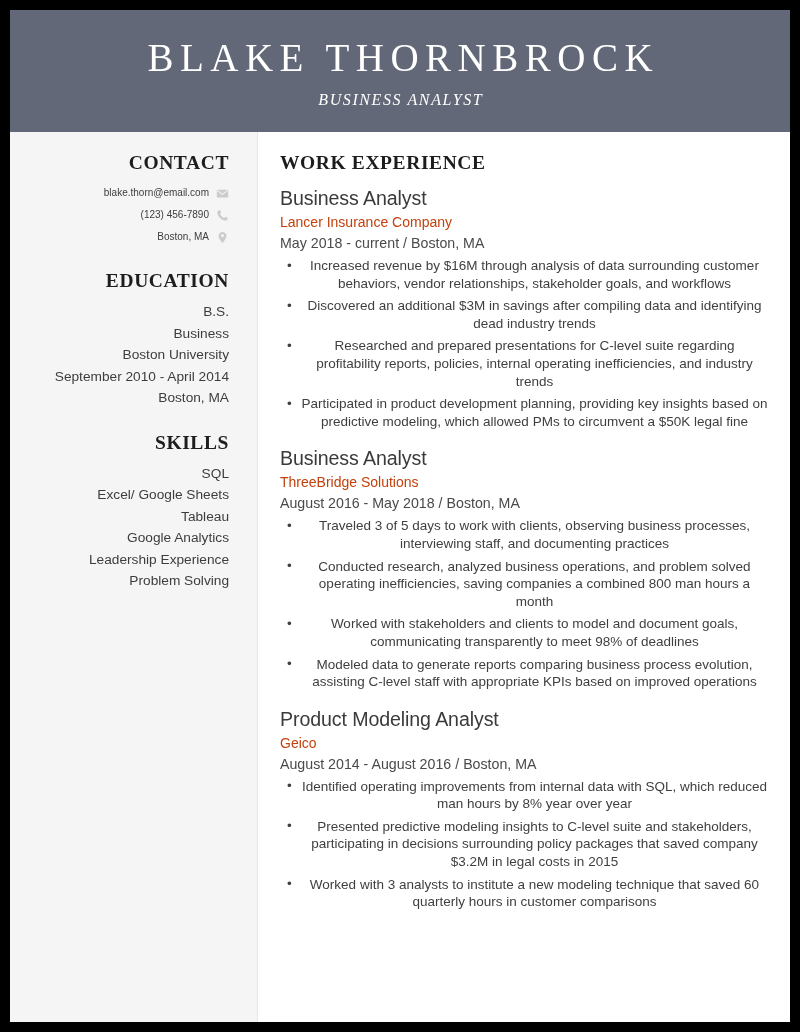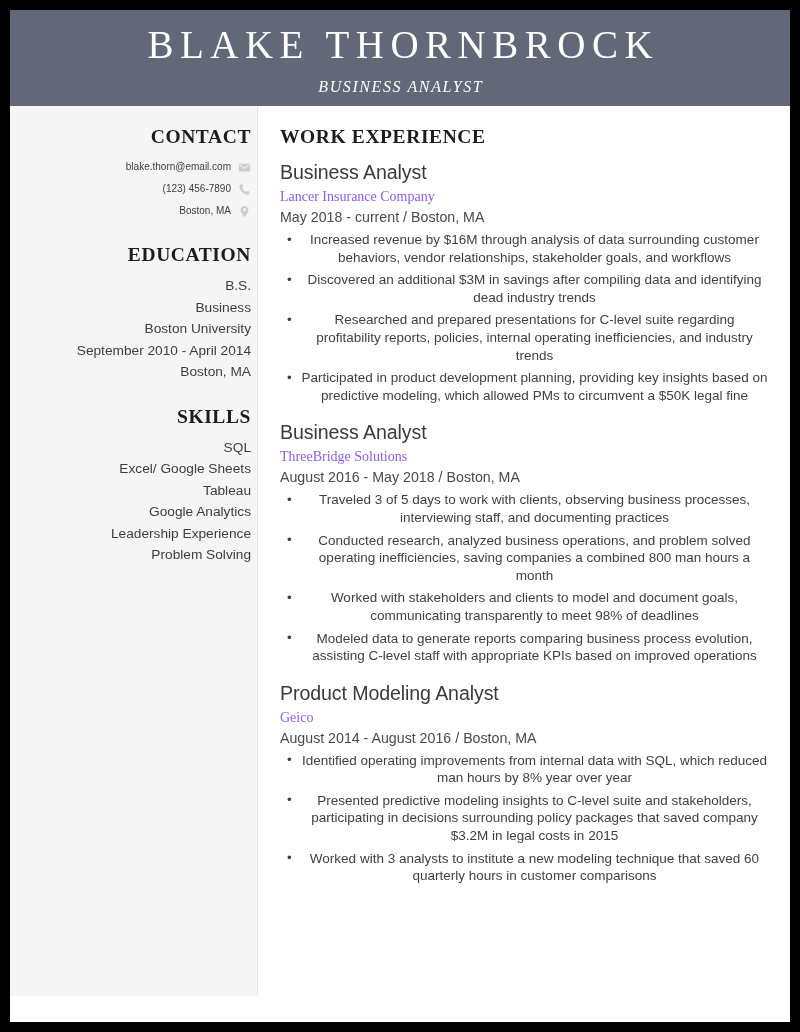--- a/index.html
+++ b/index.html
@@ -16,21 +16,21 @@
     left: 10px;
     top: 10px;
     width: 780px;
     height: 1012px;
     background: #ffffff;
     overflow: hidden;
   }
 
   
   .header {
-    height: 96px;
+    height: 122px;
     background: #636878;
     display: flex;
     flex-direction: column;
     align-items: center;
     justify-content: center;
     padding-top: 4px;
   }
   .header-name {
     font-family: "Liberation Serif", serif;
     color: #ffffff;
@@ -54,21 +54,21 @@
   .body {
     display: flex;
     align-items: stretch;
     height: 890px;
   }
 
   .sidebar {
     width: 248px;
     background: #f5f5f5;
     border-right: 1px solid #e6e6e6;
-    padding: 20px 6px 0 10px;
+    padding: 20px 28px 0 10px;
     text-align: right;
   }
 
   .main {
     flex: 1;
     background: #ffffff;
     padding: 20px 22px 0 22px;
   }
 
   
@@ -123,24 +123,23 @@
   .job { margin-bottom: 15px; }
   .job-title {
     font-size: 19.6px;
     color: #3a3a3a;
     font-weight: 400;
     line-height: 26px;
     letter-spacing: -0.1px;
   }
   .job-company {
     font-size: 14px;
-    color: #8b5cf6;
+    color: #c2410c;
     line-height: 21px;
     margin-top: 1px;
-    font-family: Liberation Serif, serif;
   }
   .job-meta {
     font-size: 14.2px;
     color: #4a4a4a;
     line-height: 21px;
     margin-bottom: 3px;
   }
   .job-meta .sep { padding: 0 4px; }
 
   ul.bullets {

